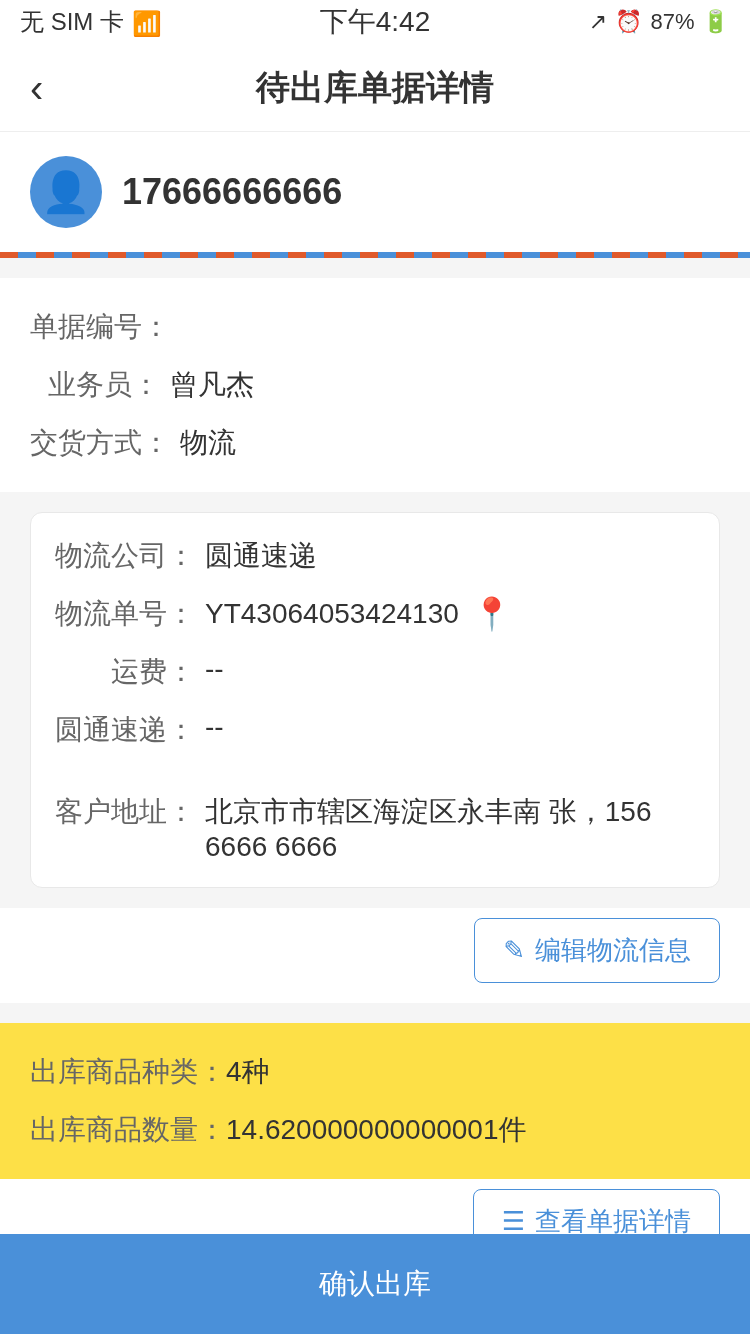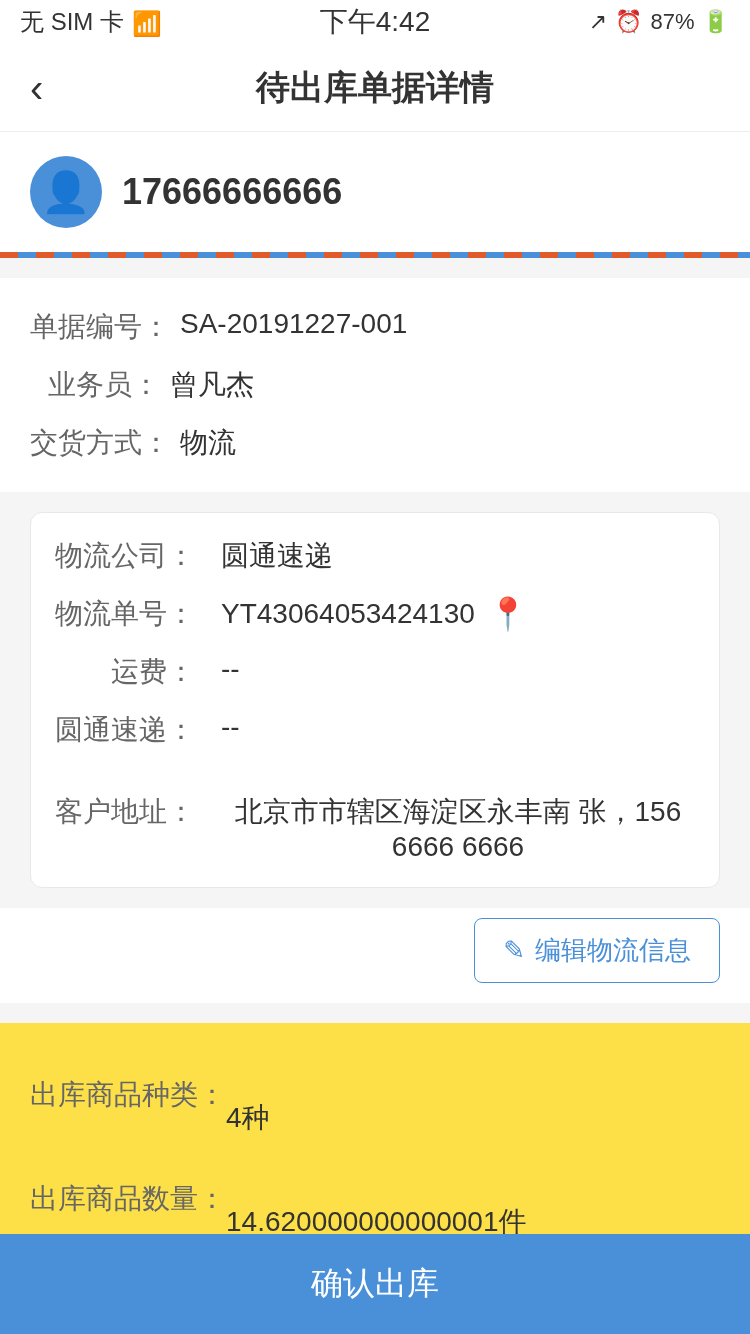--- a/index.html
+++ b/index.html
@@ -127,40 +127,38 @@
       background: #fff;
       border: 1px solid #e8e8e8;
       border-radius: 12px;
       margin: 20px 30px;
       padding: 24px 24px;
     }
     .logistics-row {
       display: flex;
       align-items: flex-start;
       margin-bottom: 20px;
-      gap: 16px;
     }
     .logistics-row:last-child { margin-bottom: 0; margin-top: 44px; }
     .logistics-label {
       color: #666;
       font-size: 28px;
       min-width: 150px;
       text-align: right;
       flex-shrink: 0;
       padding-right: 10px;
     }
     .logistics-value {
       color: #333;
       font-size: 28px;
       flex: 1;
       display: flex;
       align-items: center;
       gap: 14px;
       flex-wrap: wrap;
-      text-align: center;
     }
     .location-icon {
       color: #4a90d9;
       font-size: 32px;
     }
 
     
     .edit-btn-container {
       display: flex;
       justify-content: flex-end;
@@ -199,21 +197,20 @@
     .product-row:last-child { margin-bottom: 0; }
     .product-label {
       color: #666;
       font-size: 28px;
       min-width: 170px;
       flex-shrink: 0;
     }
     .product-value {
       color: #333;
       font-size: 28px;
-      margin-top: 46px;
     }
 
     
     .view-btn-container {
       display: flex;
       justify-content: flex-end;
       padding: 10px 30px 20px 30px;
       background: #fff;
     }
     .view-btn {
@@ -238,21 +235,21 @@
 
     
     .confirm-btn {
       position: fixed;
       bottom: 0;
       left: 0;
       width: 750px;
       height: 100px;
       background: #4a90d9;
       color: #fff;
-      font-size: 32px;
+      font-size: 28px;
       font-weight: 500;
       display: flex;
       align-items: center;
       justify-content: center;
       cursor: pointer;
       border: none;
       outline: none;
     }
   </style>
 </head>
@@ -282,21 +279,20 @@
     <span class="avatar-icon">👤</span>
   </div>
   <span class="customer-name">17666666666</span>
 </div>
 
 <div class="dashed-divider"></div>
 
 <div class="info-section">
   <div class="info-row">
     <span class="info-label">单据编号：</span>
-    <span class="info-value">SA-20191227-001</span>
   </div>
   <div class="info-row">
     <span class="info-label">业务员：</span>
     <span class="info-value">曾凡杰</span>
   </div>
   <div class="info-row">
     <span class="info-label">交货方式：</span>
     <span class="info-value">物流</span>
   </div>
 </div>

